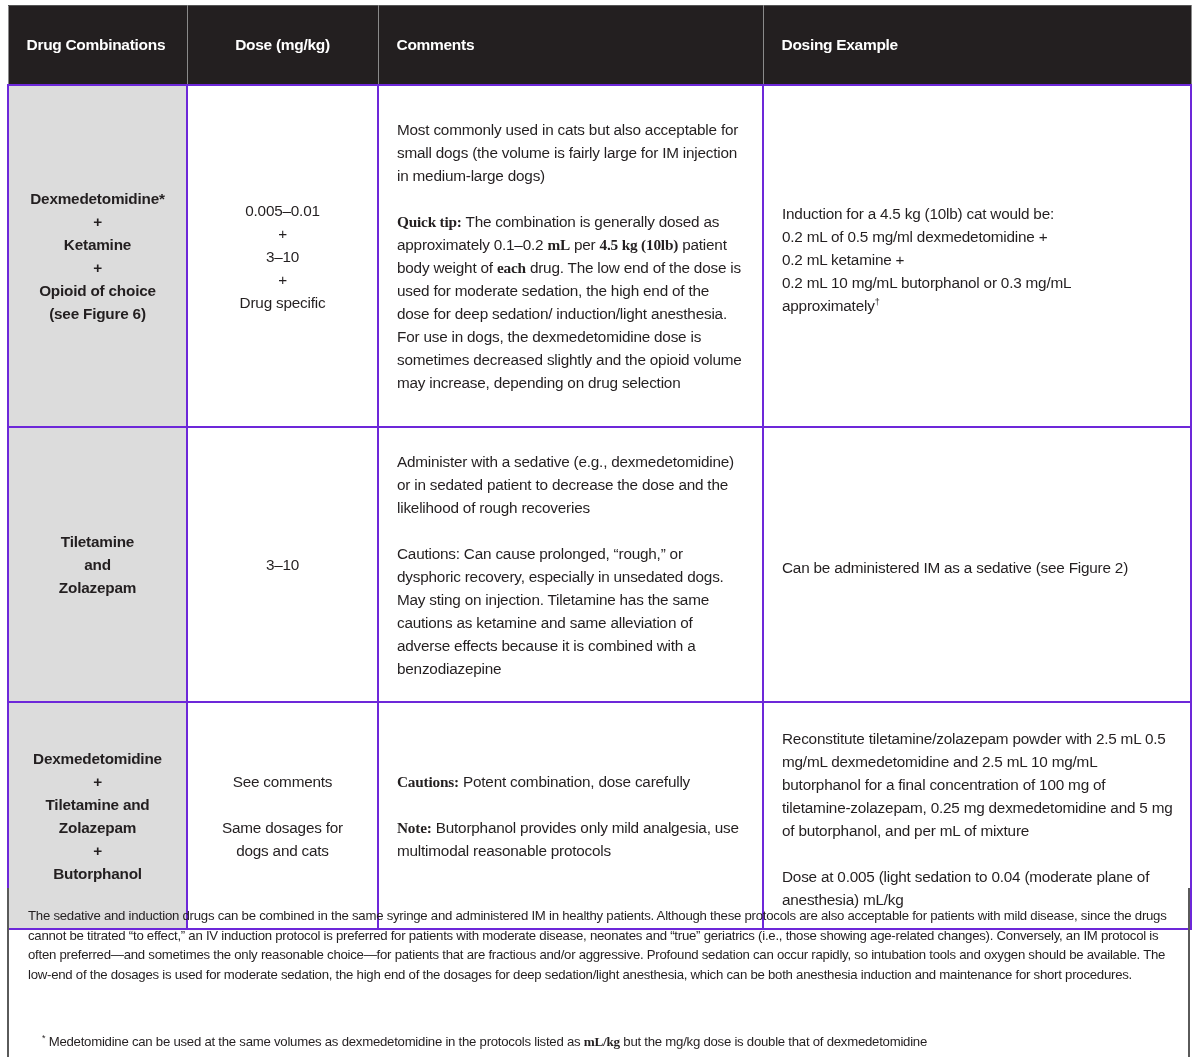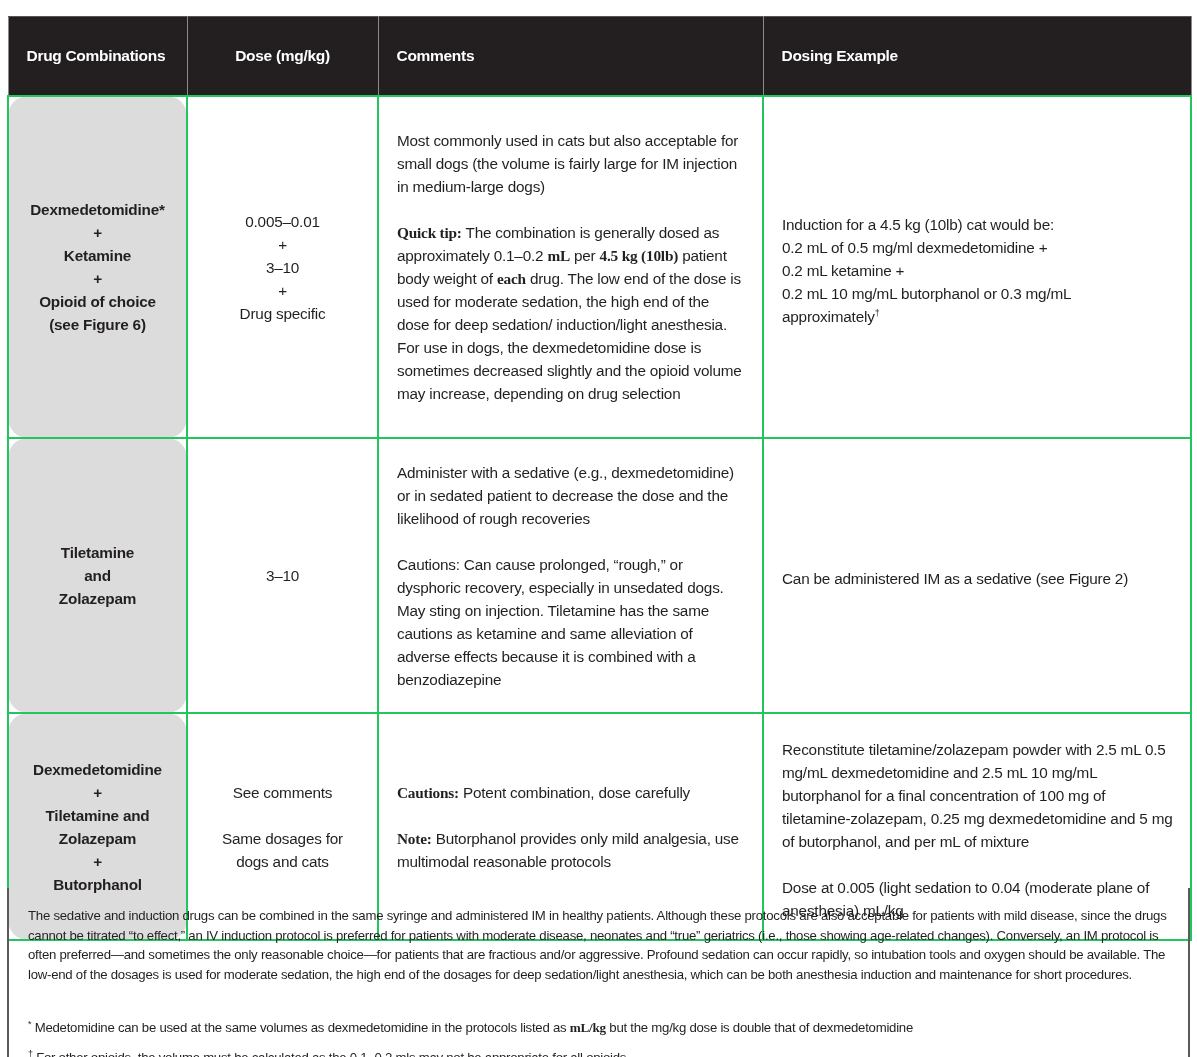--- a/index.html
+++ b/index.html
@@ -1,40 +1,40 @@
 <!DOCTYPE html>
 <html><head>
 <meta charset="utf-8">
 <style>
   html, body { margin: 0; padding: 0; background: #ffffff; }
   body { width: 1197px; height: 1057px; position: relative; overflow: hidden;
          font-family: "Liberation Sans", sans-serif; color: #231f20; }
-  .table-wrap { position: absolute; left: 7px; top: 16px; width: 1126px; }
+  .table-wrap { position: absolute; left: 7px; top: 5px; width: 1126px; }
   table { border-collapse: collapse; width: 1183px; table-layout: fixed; }
   col.c1 { width: 179px; } col.c2 { width: 191px; } col.c3 { width: 385px; } col.c4 { width: 428px; }
   th { background: #231f20; color: #ffffff; font-weight: bold; font-size: 15.5px;
        height: 54px; padding: 0 0 0 18px; text-align: left; letter-spacing: -0.3px;
        border-left: 1px solid #8a8a8a; border-right: 1px solid #8a8a8a; border-top: 1px solid #555; }
   th.center { text-align: center; padding: 12px; }
-  td { border: 2px solid #22c55e; vertical-align: middle; font-size: 15.3px; line-height: 23px; letter-spacing: -0.2px; margin-left: 48px; }
-  td.drug { background: #dcdcdc; text-align: center; font-weight: bold; padding: 0 6px; border-radius: 20px; }
+  td { border: 2px solid #6d28d9; vertical-align: middle; font-size: 15.3px; line-height: 23px; letter-spacing: -0.2px; margin-left: 48px; }
+  td.drug { background: #dcdcdc; text-align: center; font-weight: bold; padding: 0 6px; }
   td.dose { text-align: center; padding: 8px 8px; }
   td.comments { padding: 6px 18px 6px 18px; }
   td.example { padding: 12px 16px 6px 18px; }
   .row1 td { height: 322px; }
   .row2 td { height: 255px; }
   .row3 td { height: 207px; }
   .para { margin: 0; }
   .para + .para { margin-top: 23px; }
   .line { display: block; }
   b { font-weight: bold; font-family: Liberation Serif, serif; }
   .footer { position: absolute; left: 7px; top: 888px; width: 1179px; height: 191px;
             border: 2px solid #5a5a5a; border-top: none; font-size: 13.2px; line-height: 19.5px; letter-spacing: -0.25px; }
   .footer-main { position: absolute; left: 19px; top: 18px; width: 1150px; margin: 0; }
-  .fn { position: absolute; left: 19px; margin: 0; font-size: 13.2px; }
+  .fn { position: absolute; left: 19px; margin: 14px; font-size: 13.2px; }
   .fn1 { top: 130px; }
   .fn2 { top: 160px; }
   sup { font-size: 9px; line-height: 0; }
 </style>
 </head>
 <body>
 
 <div class="table-wrap">
 <table>
   <colgroup>

